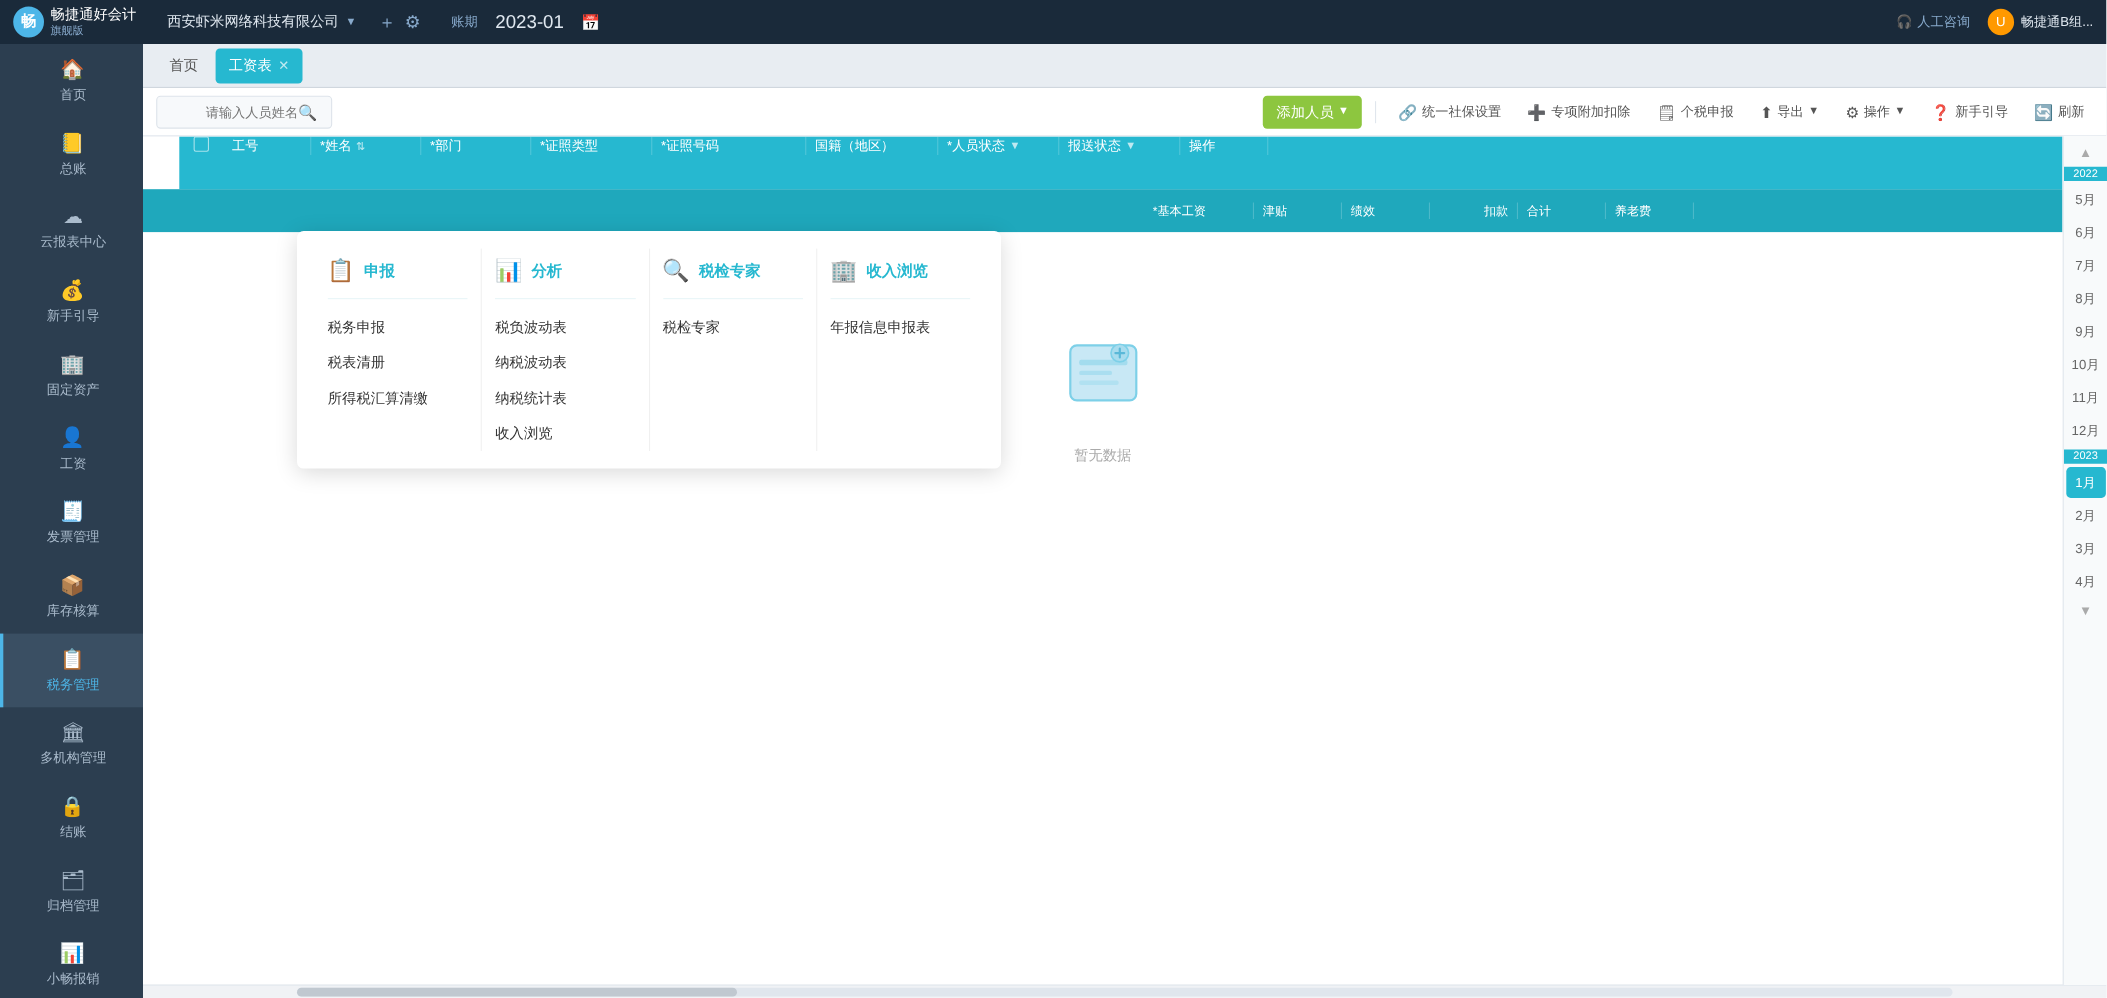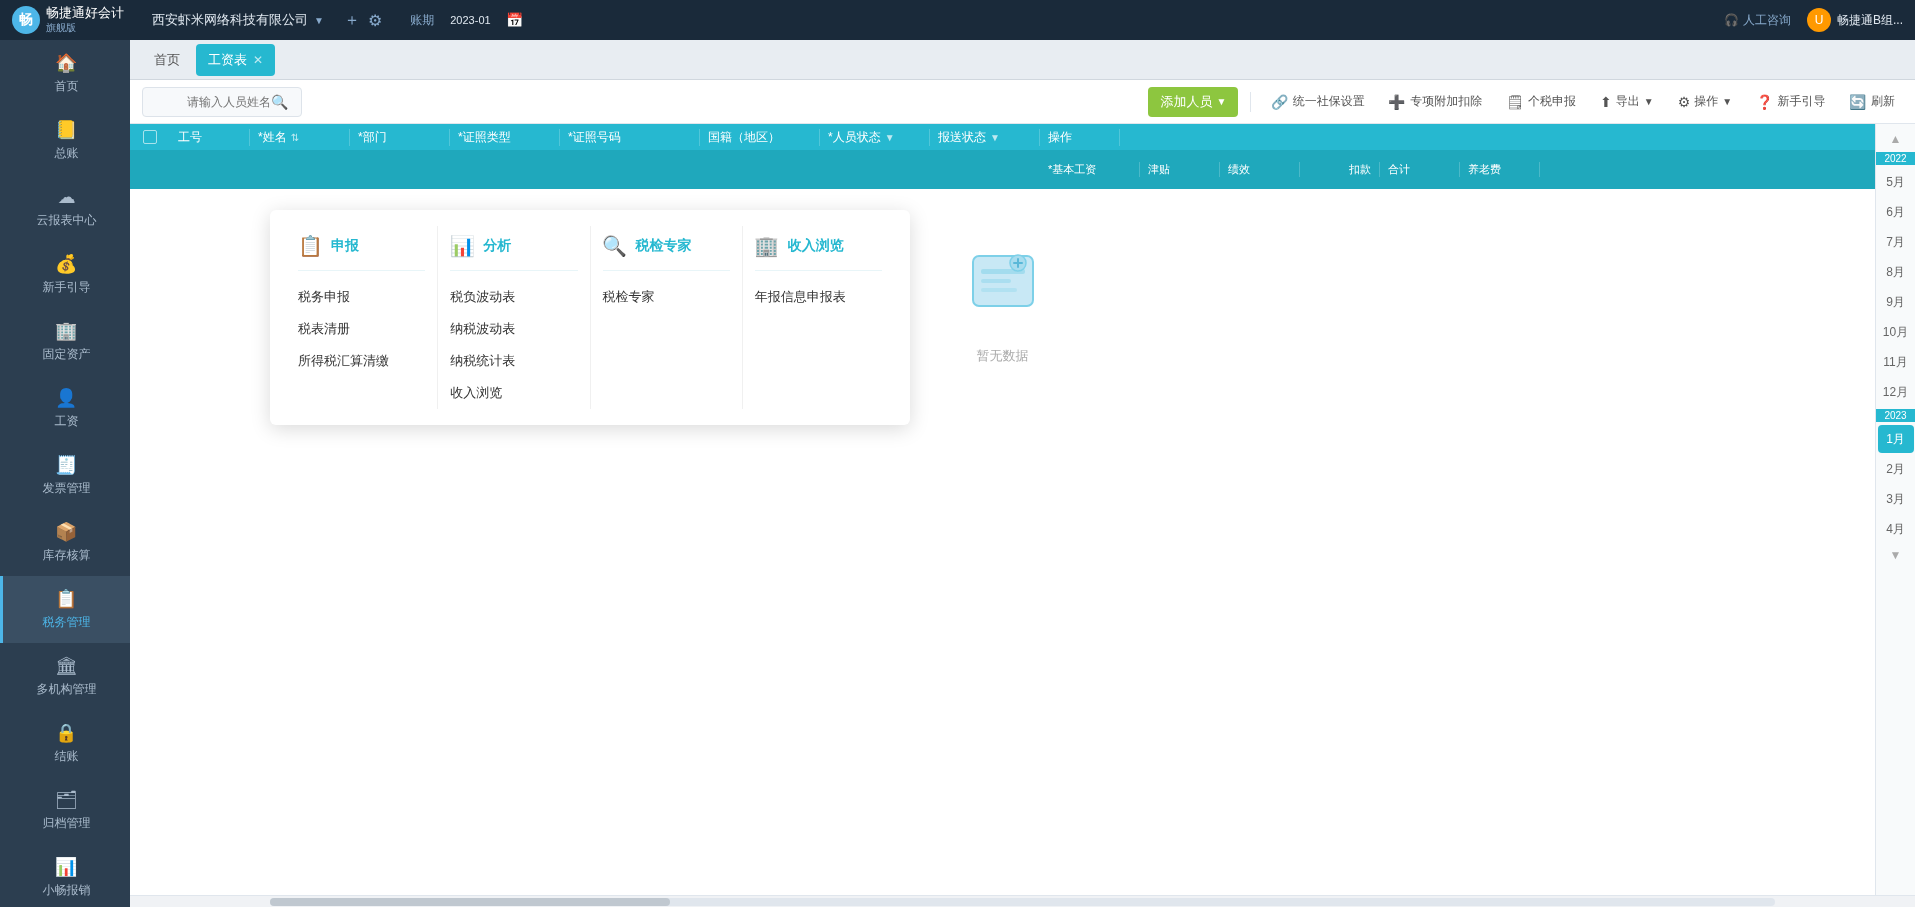--- a/index.html
+++ b/index.html
@@ -28,21 +28,21 @@
     .logo-sub { color: #88aacc; font-size: 10px; font-family: Liberation Mono, monospace; }
     .company-selector {
       display: flex; align-items: center; gap: 6px;
       color: #e0e8f0; font-size: 13px; cursor: pointer;
       margin-left: 8px;
     }
     .company-selector .arrow { color: #88aacc; font-size: 10px; }
     .top-actions { display: flex; align-items: center; gap: 8px; margin-left: 8px; }
     .top-actions span { color: #88aacc; font-size: 16px; cursor: pointer; }
     .period-label { color: #88aacc; font-size: 12px; margin-left: 16px; text-align: center; }
-    .period-value { color: #e0e8f0; font-size: 11px; margin-left: 4px; }
+    .period-value { color: #e0e8f0; font-size: 17px; margin-left: 4px; }
     .period-icon { color: #4db6e8; font-size: 14px; margin-left: 4px; cursor: pointer; }
     .top-right { margin-left: auto; display: flex; align-items: center; gap: 16px; }
     .help-btn { color: #88aacc; font-size: 12px; cursor: pointer; display: flex; align-items: center; gap: 4px; }
     .user-info { display: flex; align-items: center; gap: 6px; cursor: pointer; }
     .user-avatar { width: 24px; height: 24px; border-radius: 50%; background: #f90; display: flex; align-items: center; justify-content: center; overflow: hidden; }
     .user-name { color: #e0e8f0; font-size: 12px; }
 
     
     .main-layout { display: flex; height: calc(907px - 40px); }
 
@@ -113,31 +113,31 @@
     .sort-icon { font-size: 10px; opacity: 0.7; }
     .filter-icon { font-size: 10px; opacity: 0.7; cursor: pointer; }
 
     
     .table-header-group {
       display: flex; flex-direction: column; min-width: 1600px;
       position: sticky; top: 0; z-index: 10;
     }
     .header-row1 {
       background: #26b8d0; color: #fff; font-size: 12px;
-      display: flex; align-items: center; height: 26px;
+      display: flex; align-items: flex-start; height: 48px; margin-left: 33px;
     }
     .header-row2 {
       background: #1fa8bc; color: #fff; font-size: 11px;
       display: flex; align-items: center; height: 39px;
     }
 
     
     .empty-state {
       display: flex; flex-direction: column; align-items: center; justify-content: center;
-      padding: 52px 0; color: #aaa; font-size: 13px;
+      padding: 72px 0; color: #aaa; font-size: 13px; margin-top: 16px;
     }
     .empty-icon { font-size: 60px; color: #b8e4f0; margin-bottom: 12px; }
 
     
     .dropdown-menu {
       position: absolute; top: 86px; left: 140px; z-index: 100;
       background: #fff; border-radius: 6px; box-shadow: 0 4px 20px rgba(0,0,0,0.15);
       min-width: 640px; padding: 16px;
     }
     .dropdown-cols { display: flex; gap: 0; }

